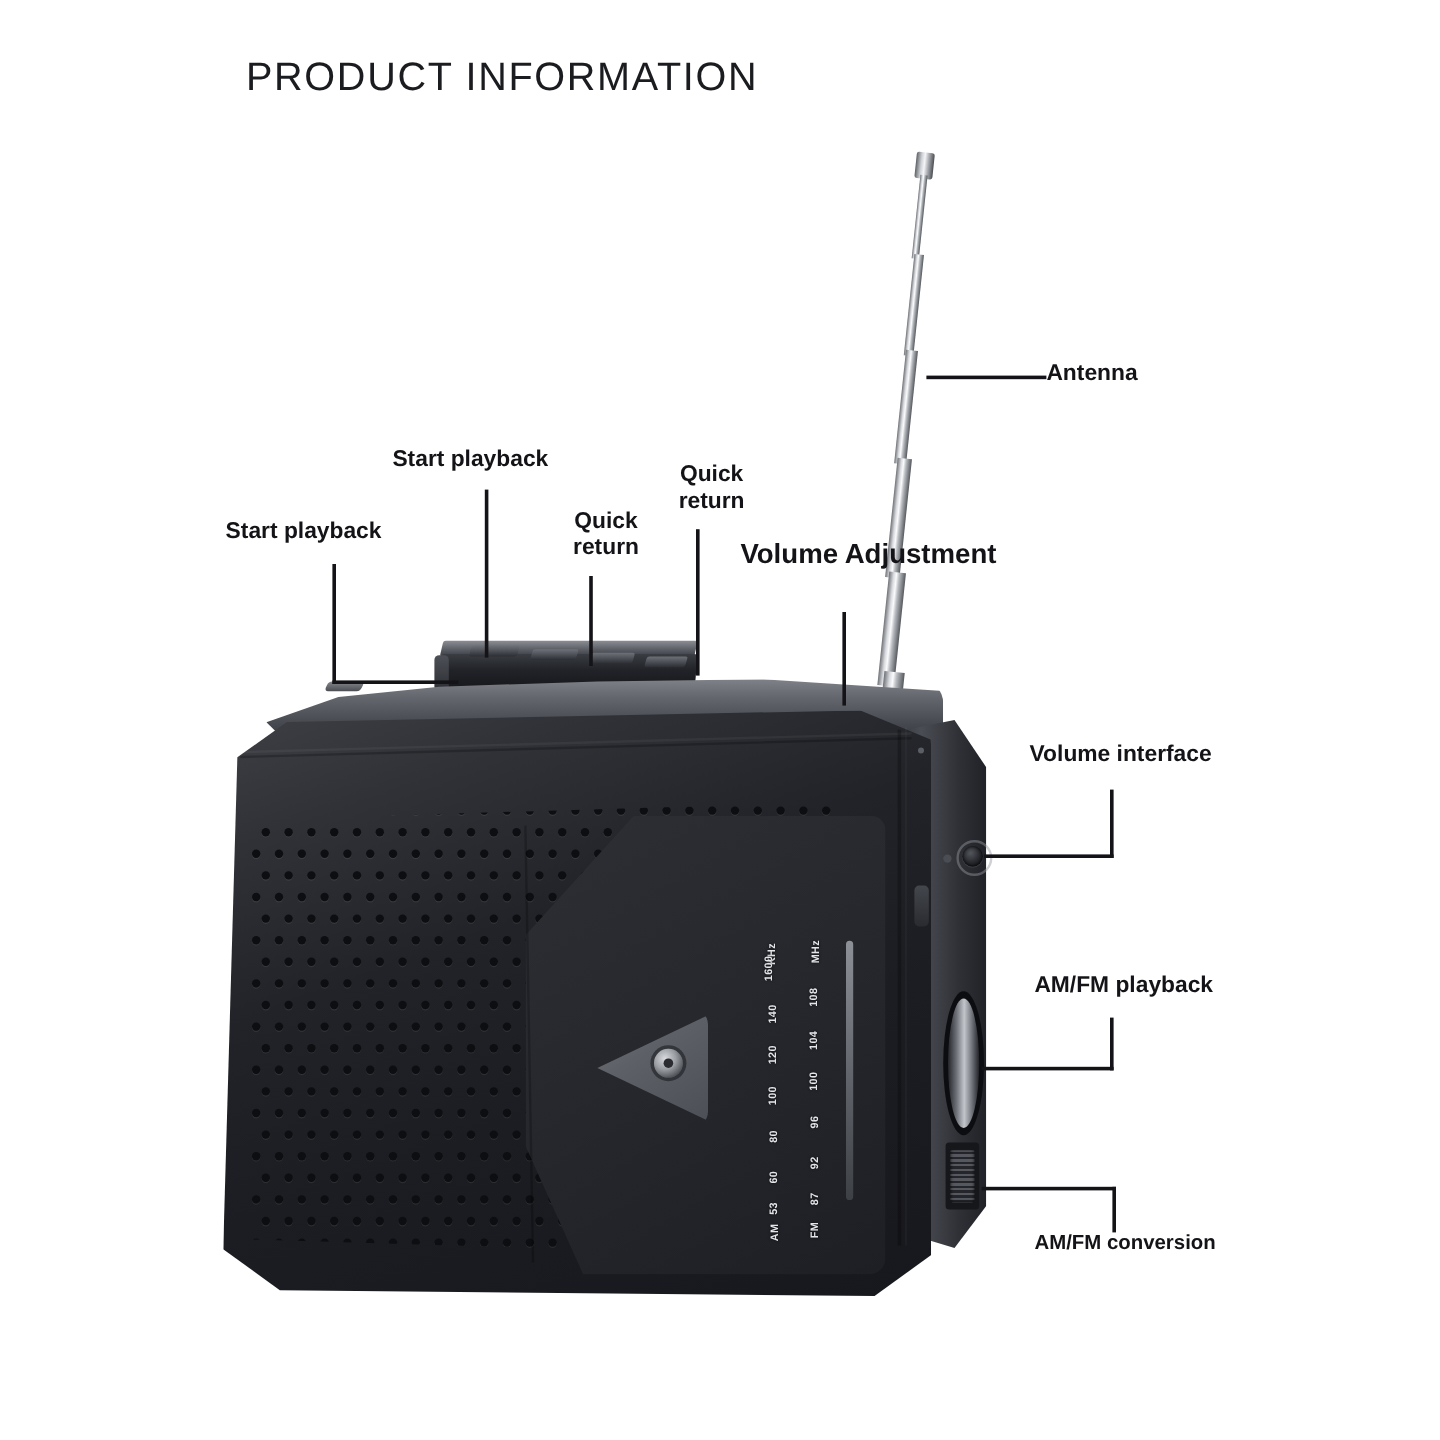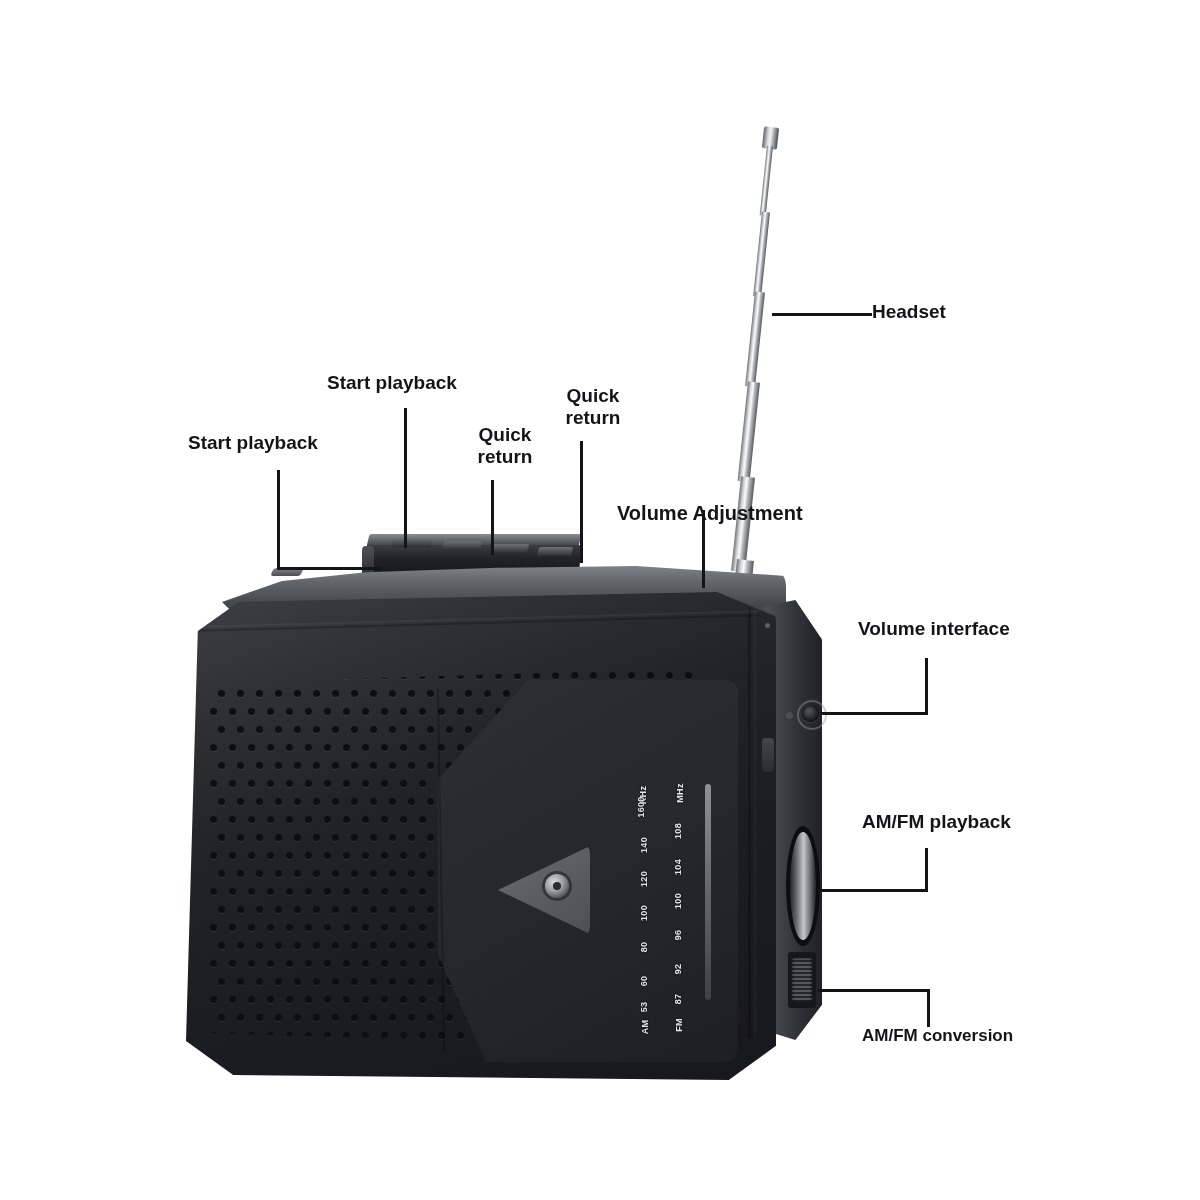--- a/index.html
+++ b/index.html
@@ -140,20 +140,21 @@
   }
   .micro-dot{position:absolute;border-radius:50%;background:#5b5e64;}
   .side-tab{position:absolute;border-radius:4px;
     background:linear-gradient(180deg,#4d5056 0%,#2c2e34 100%);}
 </style>
 </head>
 <body>
 
 <div id="stage">
 
+  <div class="title">PRODUCT INFORMATION</div>
 
   <div id="device">
 
     <div class="ant-tip" style="left:763px;top:127px;width:15px;height:22px;transform:rotate(6deg);"></div>
     <div class="ant-seg" style="left:767px;top:146px;width:6px;height:70px;transform:rotate(6deg);transform-origin:top center;"></div>
     <div class="ant-seg" style="left:762px;top:212px;width:8px;height:85px;transform:rotate(6deg);transform-origin:top center;"></div>
     <div class="ant-seg" style="left:755px;top:292px;width:10px;height:95px;transform:rotate(6deg);transform-origin:top center;"></div>
     <div class="ant-seg" style="left:748px;top:382px;width:12px;height:100px;transform:rotate(6deg);transform-origin:top center;"></div>
     <div class="ant-seg" style="left:741px;top:477px;width:14px;height:95px;transform:rotate(6deg);transform-origin:top center;"></div>
     <div class="ant-seg" style="left:737px;top:560px;width:17px;height:38px;transform:rotate(6deg);transform-origin:top center;border-radius:0 0 3px 3px;"></div>
@@ -792,24 +793,24 @@
   <div class="lead lead-v" style="left:404px;top:408px;height:140px;"></div>
 
   <div class="label" style="left:468px;top:424px;font-size:19px;text-align:center;width:74px;">Quick
 return</div>
   <div class="lead lead-v" style="left:491px;top:480px;height:75px;"></div>
 
   <div class="label" style="left:556px;top:385px;font-size:19px;text-align:center;width:74px;">Quick
 return</div>
   <div class="lead lead-v" style="left:580px;top:441px;height:122px;"></div>
 
-  <div class="label" style="left:617px;top:502px;font-size:20px;">Volume Adjustment</div>
+  <div class="label" style="left:617px;top:448px;font-size:23px;">Volume Adjustment</div>
   <div class="lead lead-v" style="left:702px;top:510px;height:78px;"></div>
 
-  <div class="label" style="left:872px;top:301px;font-size:19px;">Headset</div>
+  <div class="label" style="left:872px;top:301px;font-size:19px;">Antenna</div>
   <div class="lead lead-h" style="left:772px;top:313px;width:100px;"></div>
 
   <div class="label" style="left:858px;top:618px;font-size:19px;">Volume interface</div>
   <div class="lead lead-v" style="left:925px;top:658px;height:57px;"></div>
   <div class="lead lead-h" style="left:820px;top:712px;width:108px;"></div>
 
   <div class="label" style="left:862px;top:811px;font-size:19px;">AM/FM playback</div>
   <div class="lead lead-v" style="left:925px;top:848px;height:44px;"></div>
   <div class="lead lead-h" style="left:818px;top:889px;width:110px;"></div>
 

